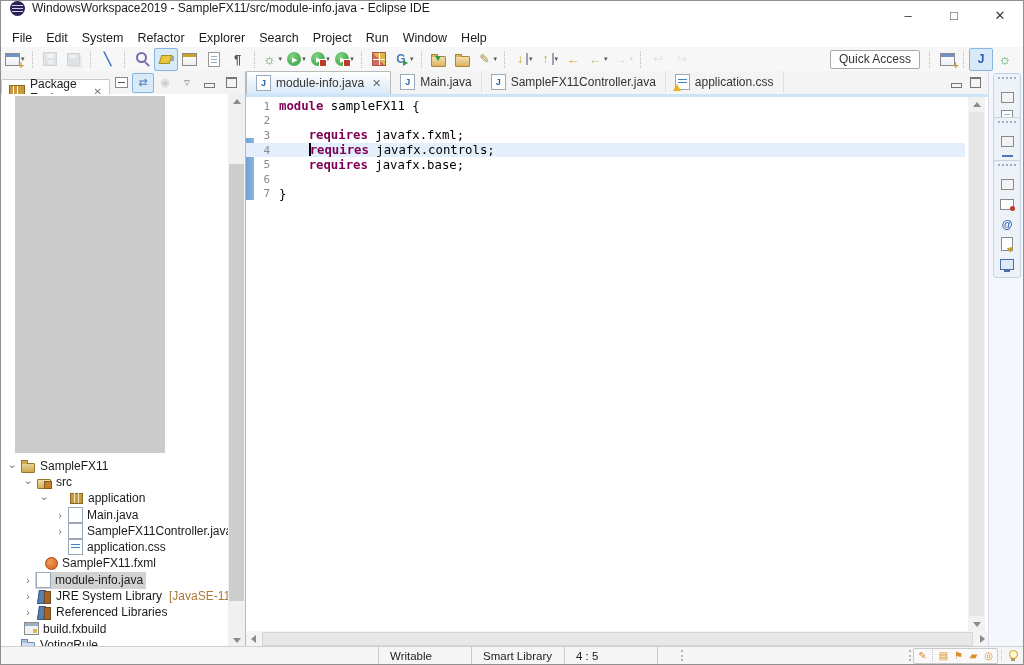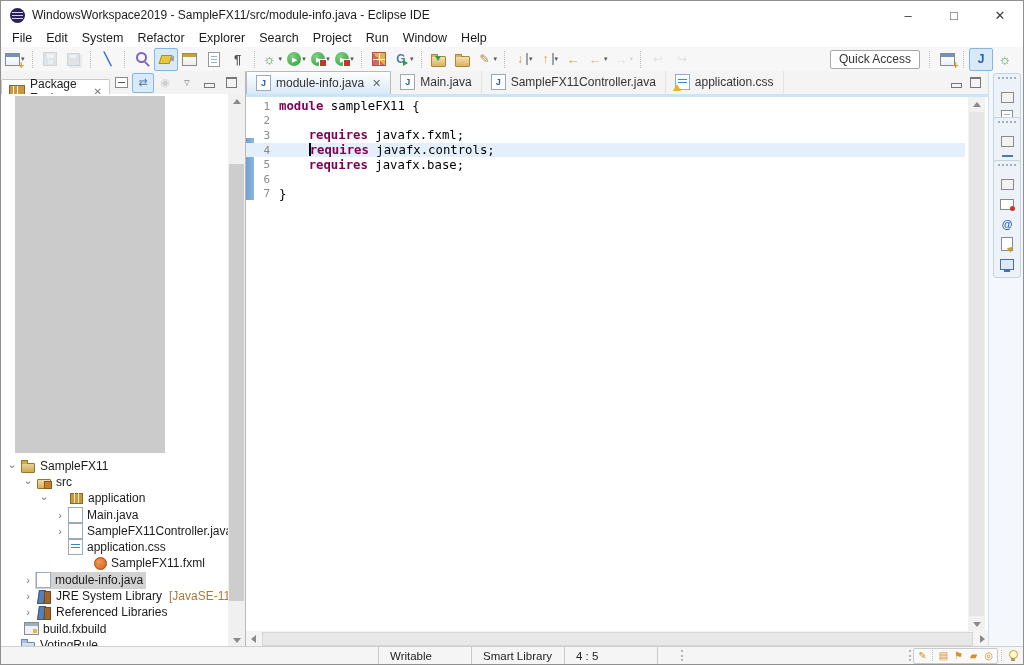--- a/index.html
+++ b/index.html
@@ -1,19 +1,19 @@
 <!DOCTYPE html>
 <html><head>
 <meta charset="utf-8">
 <style>
   html,body{margin:0;padding:0;background:#e8e8e8;font-family:"Liberation Sans",sans-serif;}
   #window{position:relative;width:1024px;height:665px;background:#fff;border:1px solid #8f8f8f;box-sizing:border-box;overflow:hidden;
     --kw:#7f0055; --curline:#e3effb; --sel:#d2d2d2; --dec:#aa7a39; --activebg:#d8e9f8; --activebd:#86b5e0;}
   
-  #titlebar{position:absolute;left:0;top:0;right:0;height:28px;background:#fff;display:flex;align-items:center;}
+  #titlebar{position:absolute;left:0;top:0;right:0;height:28px;background:#fff;display:flex;align-items:flex-start;}
   #app-icon{width:15px;height:15px;border-radius:50%;margin:0 7px 0 9px;background:#2c2255;position:relative;overflow:hidden;flex:none;}
   #app-icon::after{content:"";position:absolute;left:2px;right:2px;top:4px;height:8px;
     background:repeating-linear-gradient(to bottom,#cdd3f2 0 1px,transparent 1px 3px);}
   #win-title{font-size:12px;color:#1b1b1b;white-space:nowrap;}
   #win-controls{margin-left:auto;display:flex;height:28px;}
   .wbtn{width:46px;height:28px;display:flex;align-items:center;justify-content:center;font-size:13px;color:#3c3c3c;}
   
   #menubar{position:absolute;left:0;top:28px;right:0;height:18px;background:#fff;display:flex;align-items:center;padding-left:4px;border-bottom:1px solid #f0f0f0;}
   .menu-item{padding:0 7px;font-size:12.5px;color:#1b1b1b;line-height:18px;}
   
@@ -394,21 +394,21 @@
                 <span class="tlabel">SampleFX11Controller.java</span>
               </span>
             </div>
             <div class="trow" style="padding-left: 52px;">
               <span class="tarrow none">›</span>
               <span class="selwrap">
                 <span class="ico t-css"></span>
                 <span class="tlabel">application.css</span>
               </span>
             </div>
-            <div class="trow" style="padding-left: 77px;">
+            <div class="trow" style="padding-left: 28px;">
               <span class="tarrow none">›</span>
               <span class="selwrap">
                 <span class="ico t-fxml"></span>
                 <span class="tlabel">SampleFX11.fxml</span>
               </span>
             </div>
             <div class="trow selected" style="padding-left: 20px;">
               <span class="tarrow">›</span>
               <span class="selwrap">
                 <span class="ico t-java"></span>

